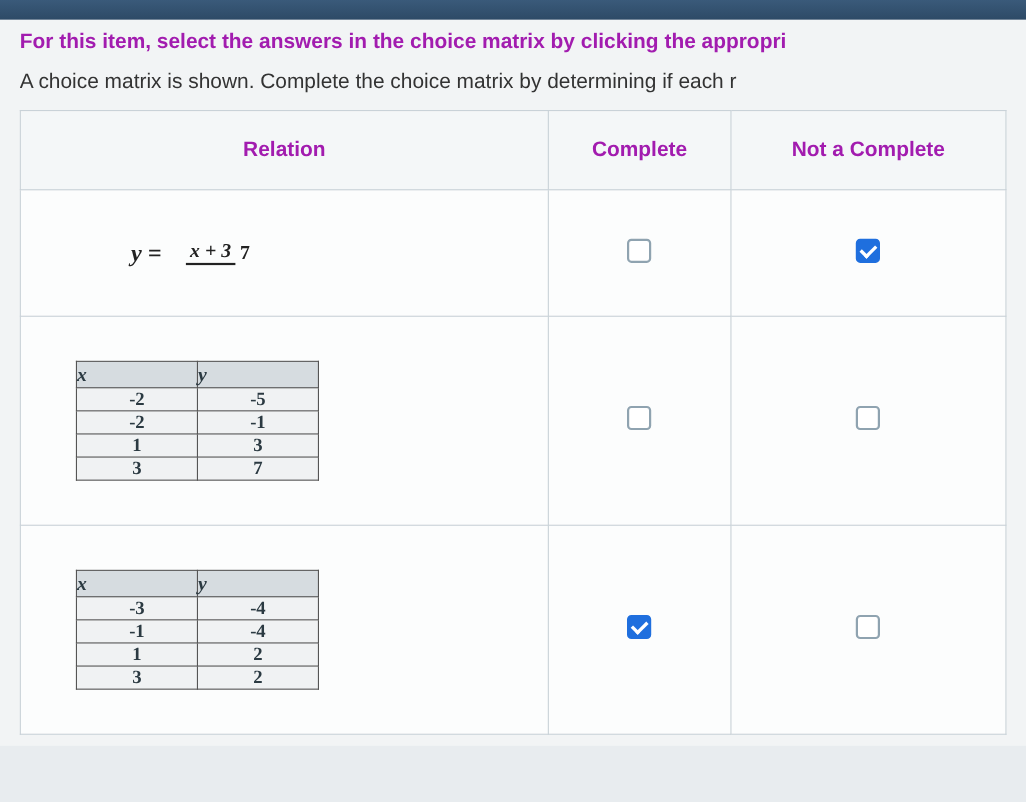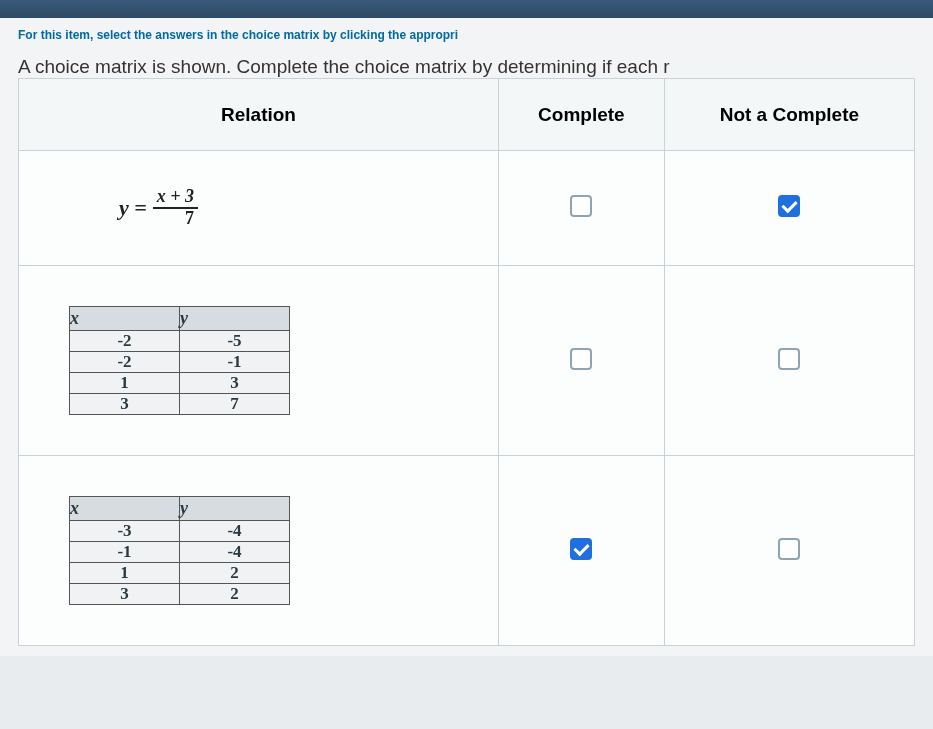--- a/index.html
+++ b/index.html
@@ -13,49 +13,50 @@
     }
     .top-bar {
       height: 18px;
       background: linear-gradient(#3a5a7a, #2d4a66);
     }
     .content {
       padding: 10px 18px;
       background: #f2f4f5;
     }
     .instruction {
-      font-size: 12px;
+      font-size: 19px;
       font-weight: 600;
-      color: #0369a1;
+      color: #a21caf;
       margin-bottom: 14px;
       white-space: nowrap;
       overflow: hidden;
     }
     .sub-instruction {
       font-size: 19px;
       font-weight: 400;
       color: #333;
+      margin-bottom: 14px;
       white-space: nowrap;
       overflow: hidden;
     }
     .matrix-table {
       width: 100%;
       border-collapse: collapse;
       background: #fcfdfd;
     }
     .matrix-table th, .matrix-table td {
       border: 1px solid #c9d2d8;
       padding: 8px;
       vertical-align: middle;
     }
     .matrix-table .head-row th {
       background: #f4f7f8;
       font-weight: 700;
       font-size: 19px;
-      color: #000000;
+      color: #a21caf;
       height: 72px;
       text-align: center;
     }
     .matrix-table .head-row th.relation-head {
       width: 480px;
     }
     .matrix-table td.relation-cell {
       text-align: left;
       padding: 18px 30px;
     }
@@ -71,23 +72,23 @@
       align-items: center;
       font-family: 'Times New Roman', serif;
       font-style: italic;
       font-size: 22px;
       font-weight: 600;
       color: #222;
       margin-left: 70px;
     }
     .fraction {
       display: inline-flex;
-      flex-direction: column;
-      align-items: flex-end;
-      margin-left: 6px;
+      flex-direction: row;
+      align-items: center;
+      margin-left: 22px;
       font-style: normal;
       font-size: 18px;
       line-height: 1.1;
     }
     .fraction .num { border-bottom: 2px solid #222; padding: 0 4px; font-style: italic; }
     .fraction .den { padding: 0 4px; }
 
     
     .xy-table {
       border-collapse: collapse;

